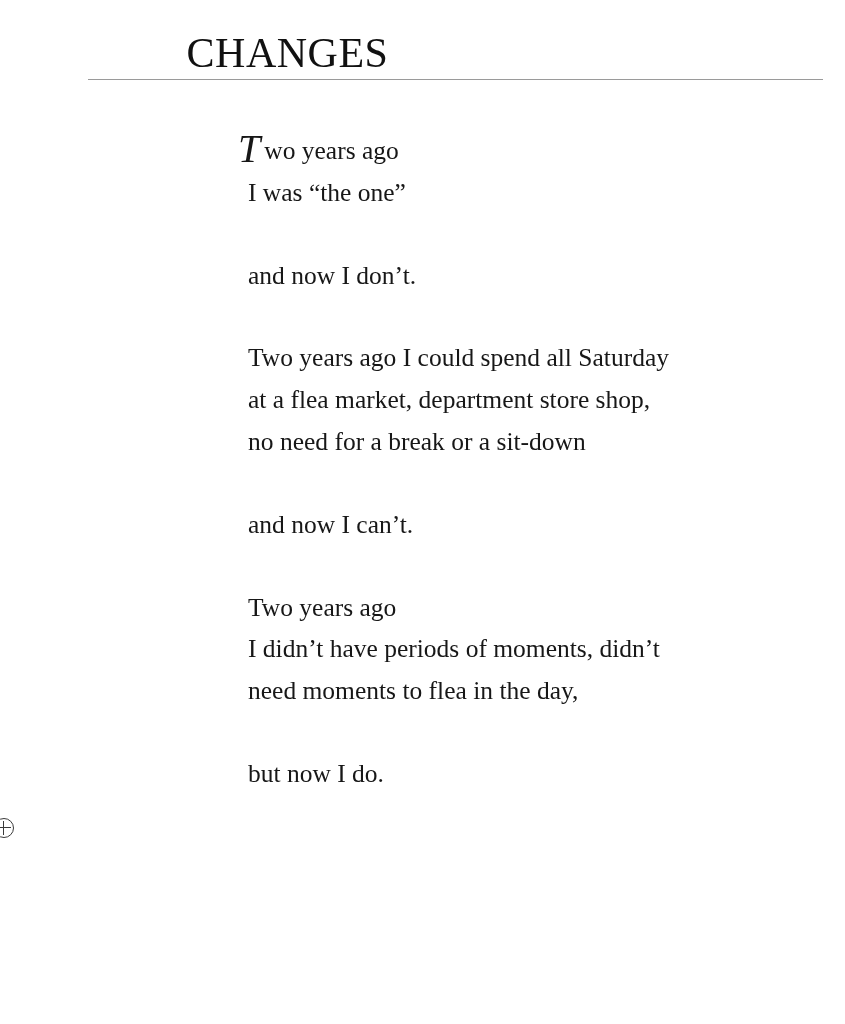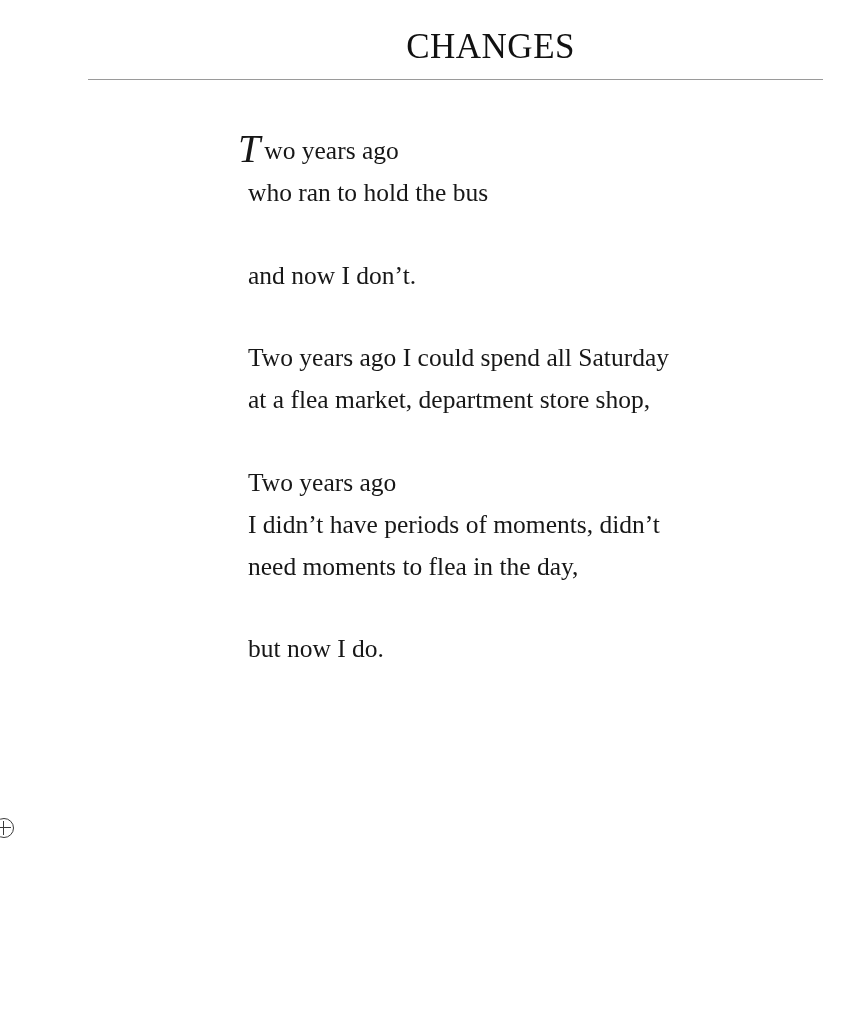--- a/index.html
+++ b/index.html
@@ -16,25 +16,25 @@
     overflow: hidden;
   }
   .page {
     position: relative;
     width: 845px;
     height: 1024px;
     box-sizing: border-box;
   }
   .poem-title {
     font-family: "Liberation Serif", "DejaVu Serif", serif;
-    font-size: 50px;
+    font-size: 60px;
     font-weight: normal;
     letter-spacing: 0.5px;
     color: #111111;
-    text-align: right;
+    text-align: center;
     margin: 0;
     padding-top: 14px;
     padding-right: 270px;
     font-variant: small-caps;
     text-transform: lowercase;
     line-height: 1.1;
   }
   .poem-title::first-letter {
     font-size: 1em;
   }
@@ -108,32 +108,36 @@
 
 <div class="page">
 
   <h1 class="poem-title">Changes</h1>
   <div class="title-rule"></div>
 
   <div class="poem-body">
 
     <div class="stanza">
       <div class="line"><span class="dropcap">T</span><span>wo years ago</span></div>
-      <div class="line">who ran to hold the bus</div>
+      <div class="line">I was “the one”</div>
     </div>
 
     <div class="stanza">
       <div class="line">and now I don’t.</div>
     </div>
 
     <div class="stanza">
       <div class="line">Two years ago I could spend all Saturday</div>
       <div class="line">at a flea market, department store shop,</div>
+      <div class="line">no need for a break or a sit-down</div>
     </div>
 
+    <div class="stanza">
+      <div class="line">and now I can’t.</div>
+    </div>
 
     <div class="stanza">
       <div class="line">Two years ago</div>
       <div class="line">I didn’t have periods of moments, didn’t</div>
       <div class="line">need moments to flea in the day,</div>
     </div>
 
     <div class="stanza">
       <div class="line">but now I do.</div>
     </div>

